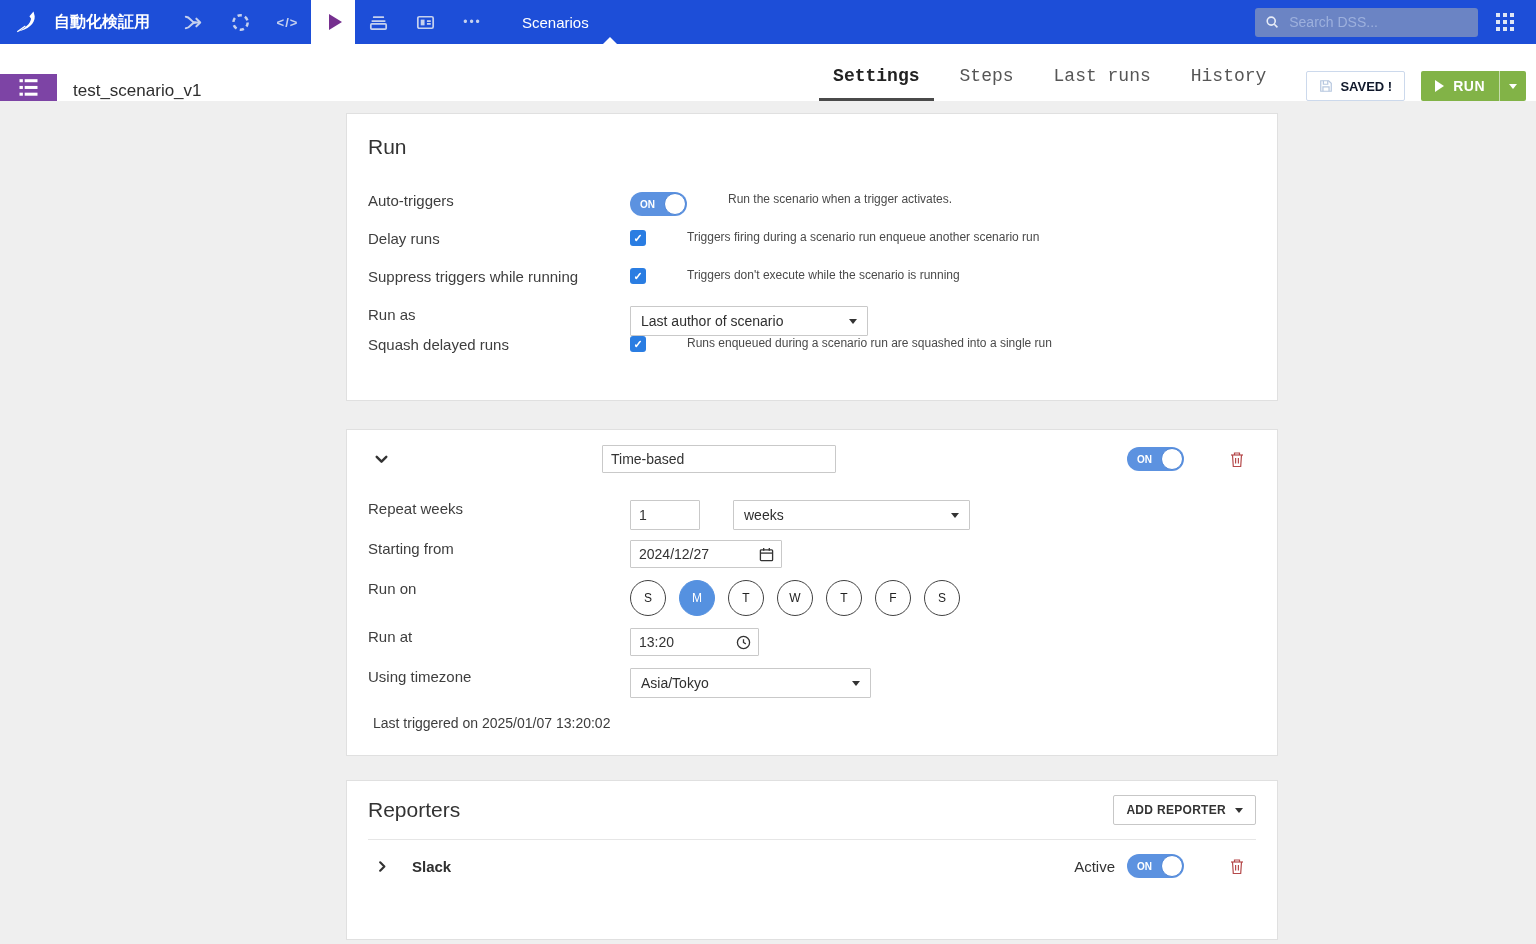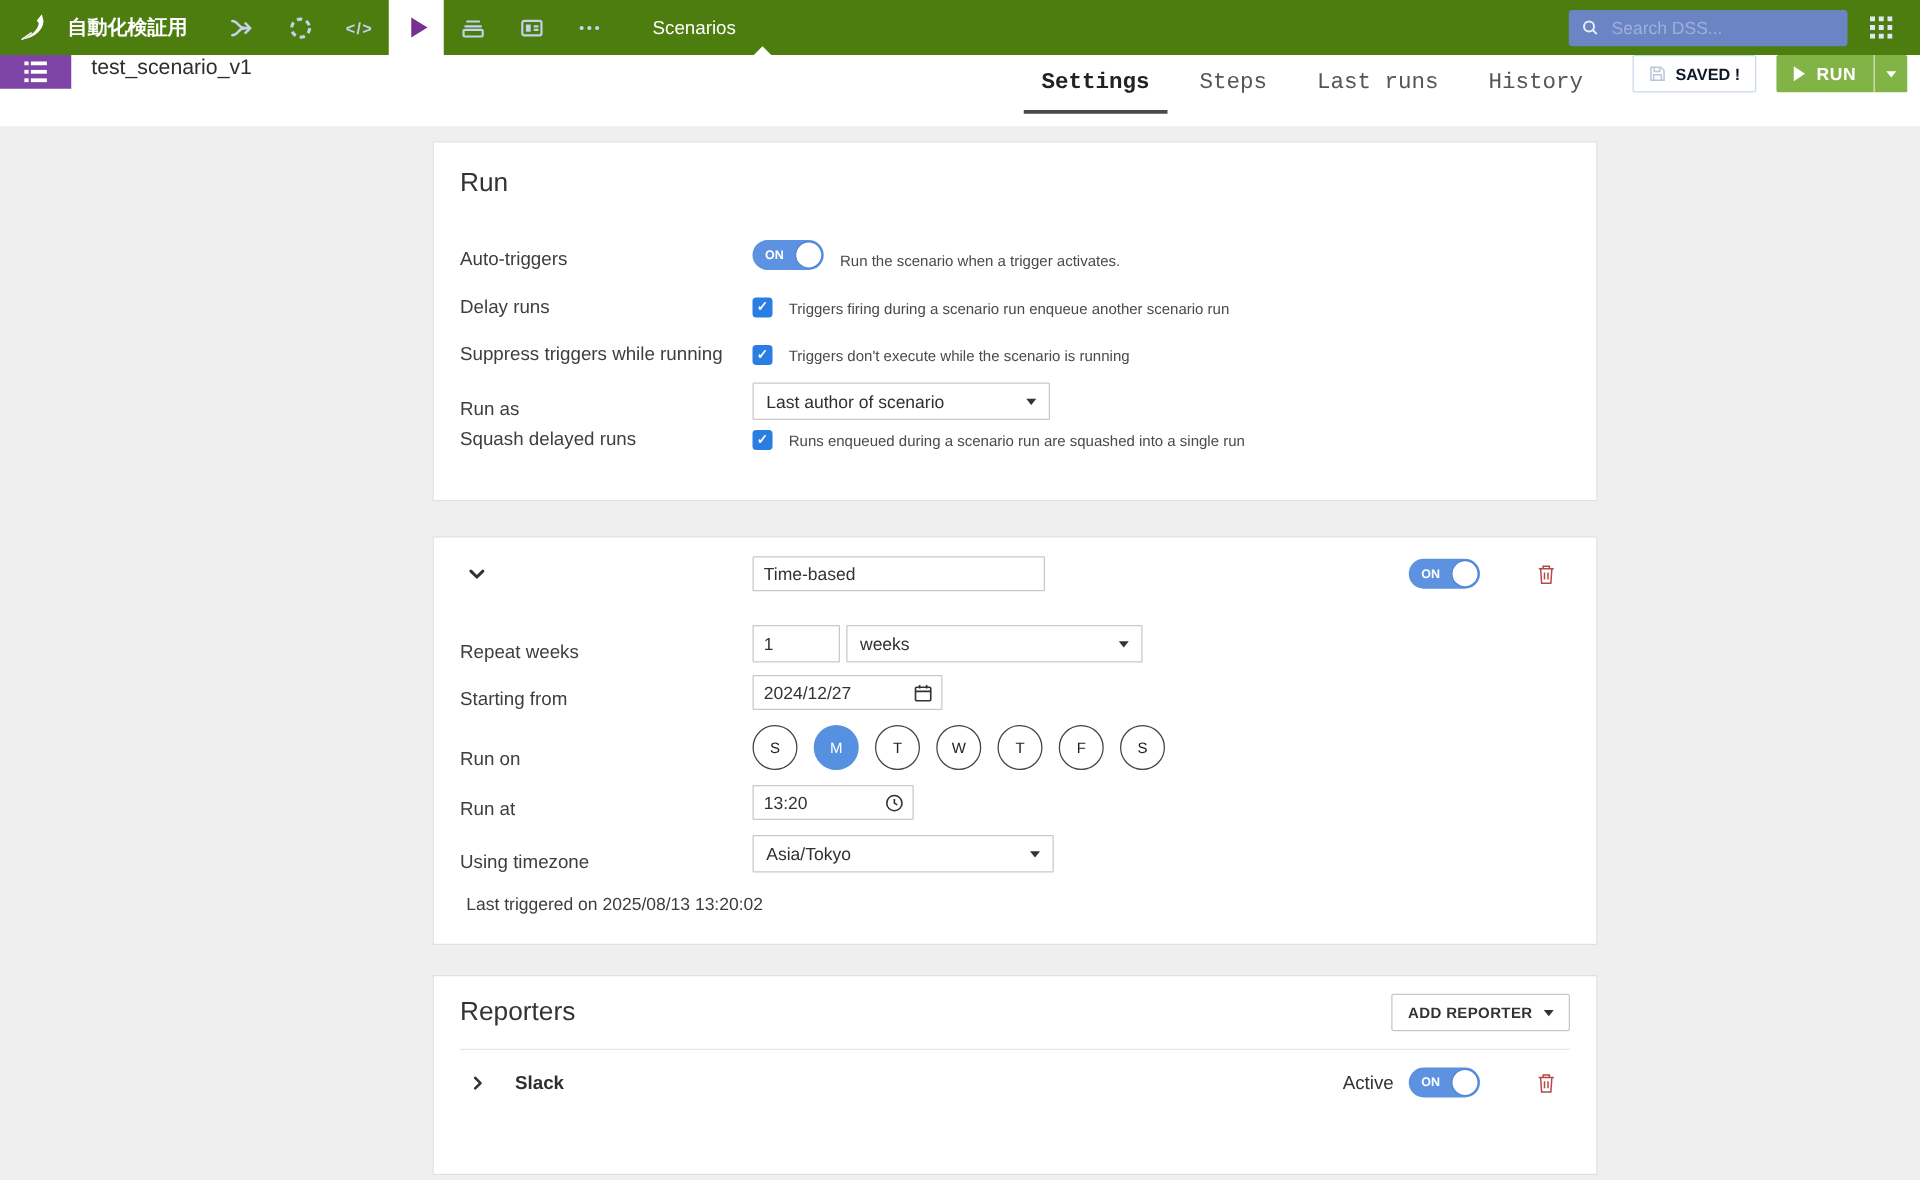--- a/index.html
+++ b/index.html
@@ -4,21 +4,21 @@
 <style>
   * { box-sizing: border-box; }
   html, body {
     width: 1536px; height: 944px; margin: 0; overflow: hidden;
     background: #efefef;
     font-family: "Liberation Sans", sans-serif;
   }
 
   
   .navbar {
-    height: 44px; background: #4d7c0f; display: flex; align-items: center;
+    height: 44px; background: #1d4ed8; display: flex; align-items: center;
     position: relative;
   }
   .nav-logo { width: 54px; display: flex; justify-content: center; align-items: center; cursor: pointer; }
   .nav-project { color: #fff; font-size: 16px; font-weight: 700; margin-right: 20px; white-space: nowrap; cursor: pointer; }
   .nav-icon { width: 47px; height: 44px; display: flex; align-items: center; justify-content: center; color: #c6d1ee; cursor: pointer; }
   .nav-code { font-size: 13px; font-weight: 700; letter-spacing: 1px; }
   .nav-active { width: 44px; height: 44px; background: #fff; display: flex; align-items: center; justify-content: center; cursor: pointer; }
   .play-tri { width: 0; height: 0; border-left: 13px solid #76308f; border-top: 8px solid transparent; border-bottom: 8px solid transparent; margin-left: 4px; }
   .nav-dots { font-size: 12px; letter-spacing: 2px; color: #c6d1ee; }
   .nav-page { color: #fff; font-size: 15px; margin-left: 26px; cursor: pointer; }
@@ -32,21 +32,21 @@
     color: #e4eafb; font-size: 14px; font-family: "Liberation Sans", sans-serif;
   }
   .nav-search input::placeholder { color: #9db0dd; }
   .nav-grid { margin-right: 22px; cursor: pointer; display: flex; align-items: center; }
   .nav-indicator {
     position: absolute; bottom: 0; left: 603px; width: 0; height: 0;
     border-left: 7px solid transparent; border-right: 7px solid transparent; border-bottom: 7px solid #fff;
   }
 
   
-  .page-header { height: 57px; background: #fff; display: flex; align-items: flex-start; }
+  .page-header { height: 57px; background: #fff; display: flex; align-items: flex-end; }
   .header-icon { width: 57px; background: #7d44a5; display: flex; align-items: center; justify-content: center; cursor: pointer; }
   .header-title { font-size: 17px; color: #2e2e2e; margin-left: 16px; display: flex; align-items: center; }
   .header-spacer { flex: 1; }
   .tabs { display: flex; align-items: stretch; margin-right: 26px; }
   .tab {
     display: flex; align-items: center; padding: 12px 14px; margin-left: 12px;
     font-size: 18px; color: #565656; cursor: pointer; border-bottom: 3px solid transparent; font-family: Liberation Mono, monospace;
   }
   .tab.active { color: #222; font-weight: 700; border-bottom-color: #4a4a4a; }
   .header-buttons { display: flex; align-items: center; gap: 16px; margin-right: 10px; }
@@ -83,21 +83,21 @@
     display: flex; align-items: center; justify-content: space-between;
     height: 59px; border-bottom: 1px solid #e6e6e6;
   }
   .add-btn {
     height: 30px; padding: 0 12px; background: #fff; border: 1px solid #c7c7c7; border-radius: 2px;
     font-size: 12px; font-weight: 700; color: #333; display: flex; align-items: center; gap: 9px;
     letter-spacing: 0.3px; font-family: "Liberation Sans", sans-serif; cursor: pointer;
   }
   .caret-dark { width: 0; height: 0; border-left: 4.5px solid transparent; border-right: 4.5px solid transparent; border-top: 5px solid #333; }
 
-  .form-row { display: flex; align-items: flex-end; min-height: 24px; margin-bottom: 14px; }
+  .form-row { display: flex; align-items: flex-start; min-height: 24px; margin-bottom: 14px; gap: 28px; }
   .form-label { width: 234px; flex-shrink: 0; font-size: 15px; color: #3e3e3e; }
   .row-desc { font-size: 12px; color: #4a4a4a; margin-left: 13px; }
 
   
   .toggle {
     width: 57px; height: 24px; border-radius: 13px; background: #5c92e0;
     position: relative; display: flex; align-items: center; flex-shrink: 0; cursor: pointer;
   }
   .toggle-label { color: #fff; font-size: 10px; font-weight: 700; margin-left: 10px; }
   .toggle-knob {
@@ -382,21 +382,21 @@
     </div>
 
     <div class="form-row" style="margin-bottom:0">
       <div class="form-label">Using timezone</div>
       <div class="select" style="width:241px">
         <span>Asia/Tokyo</span>
         <span class="caret-dark"></span>
       </div>
     </div>
 
-    <div class="last-triggered">Last triggered on 2025/08/13 13:20:02</div>
+    <div class="last-triggered">Last triggered on 2025/01/07 13:20:02</div>
   </div>
 
   <div class="card card-reporters">
     <div class="card-header">
       <div class="card-title">Reporters</div>
       <button class="add-btn">
         <span>ADD REPORTER</span>
         <span class="caret-dark"></span>
       </button>
     </div>

